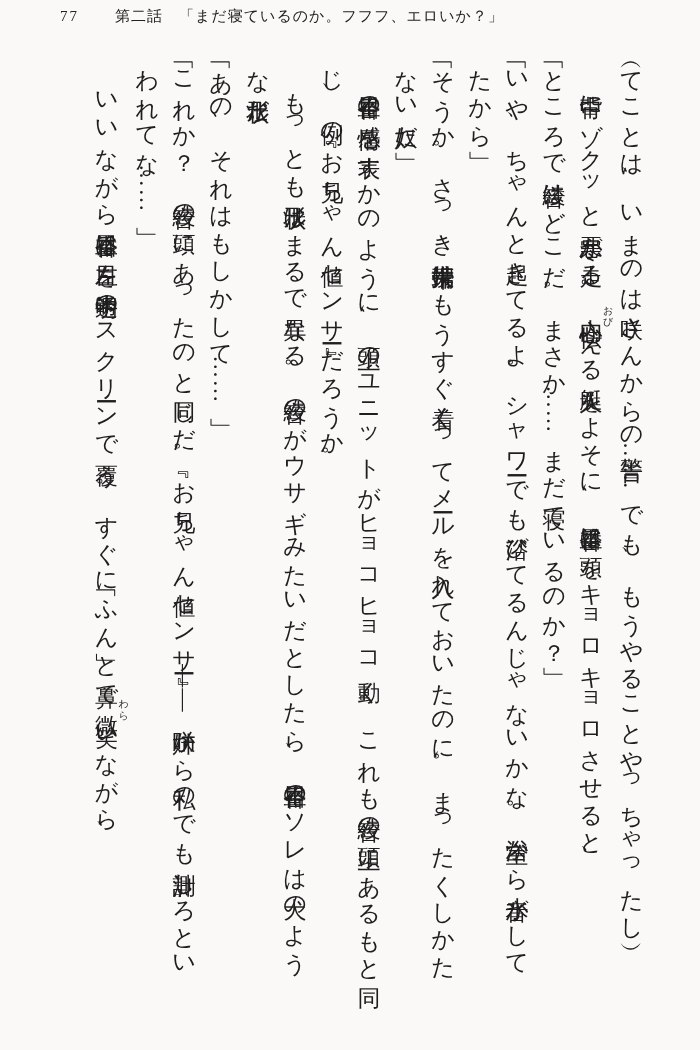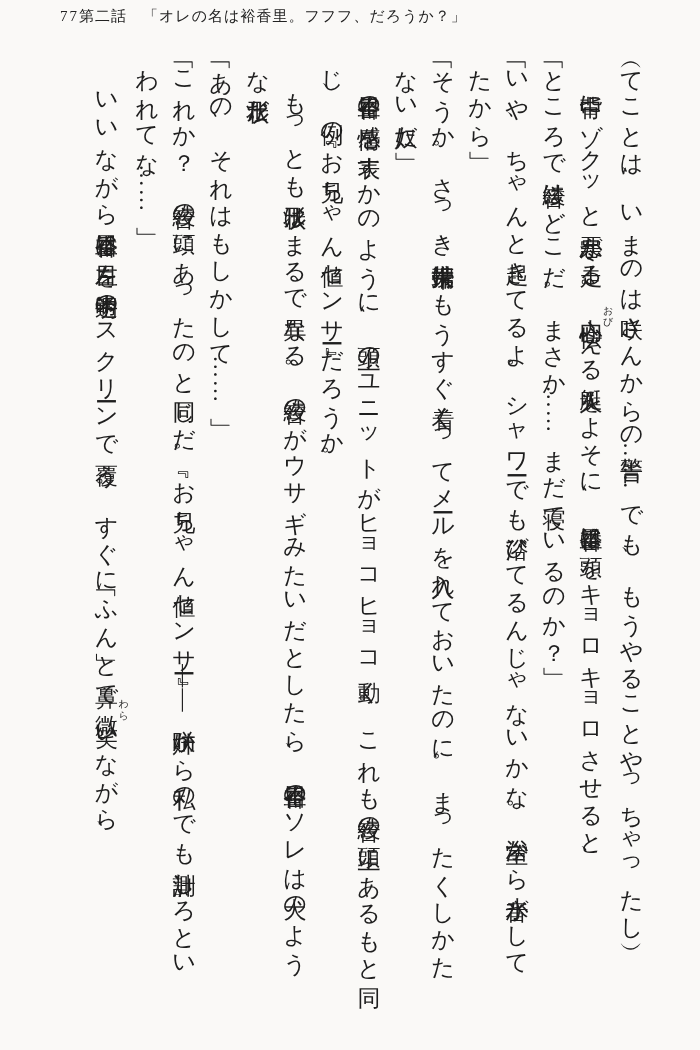--- a/index.html
+++ b/index.html
@@ -16,20 +16,21 @@
     color: #1e1e1e;
     font-family: "Liberation Serif", "DejaVu Serif", serif;
     overflow: hidden;
   }
   .page-header {
     position: absolute;
     top: 7px;
     left: 60px;
     display: flex;
     align-items: baseline;
+    gap: 36px;
     font-size: 15px;
     letter-spacing: 1px;
     color: #222;
     white-space: nowrap;
     justify-content: space-between;
   }
   .page-number {
     font-size: 15px;
     letter-spacing: 2px;
   }
@@ -60,21 +61,21 @@
     color: #2a2a2a;
   }
 </style>
 </head>
 <body>
 
 <div class="page">
 
   <div class="page-header">
     <span class="page-number">77</span>
-    <span class="chapter-title">第二話　「オレの名は裕香里。フフフ、だろうか？」</span>
+    <span class="chapter-title">第二話　「まだ寝ているのか。フフフ、エロいか？」</span>
   </div>
 
   <div class="body-text" id="body-text">
       <p class="para">（てことは、いまのは咲さんからの警告……でも、もうやることやっちゃったし）</p>
       <p class="para indent">背中にゾクッと悪寒が走る。内心<ruby>怯<rt>おび</rt></ruby>える艇人をよそに、裕香里は頭をキョロキョロさせると、</p>
       <p class="para">「ところで綾音はどこだ。まさか……まだ寝ているのか？」</p>
       <p class="para">「いや、ちゃんと起きてるよ。シャワーでも浴びてるんじゃないかな。浴室から水音がしてたから」</p>
       <p class="para">「そうか。さっき携帯端末にもうすぐ着くってメールを入れておいたのに。まったくしかたない奴だ」</p>
       <p class="para indent">裕香里の感情を表すかのように、頭上のユニットがヒョコヒョコ動く。これも綾音の頭上にあるもと同じ、例の『お兄ちゃん値センサー』だろうか。</p>
       <p class="para indent">もっとも形状はまるで異なる。綾音のがウサギみたいだとしたら、裕香里のソレは犬のような形状だ。</p>

